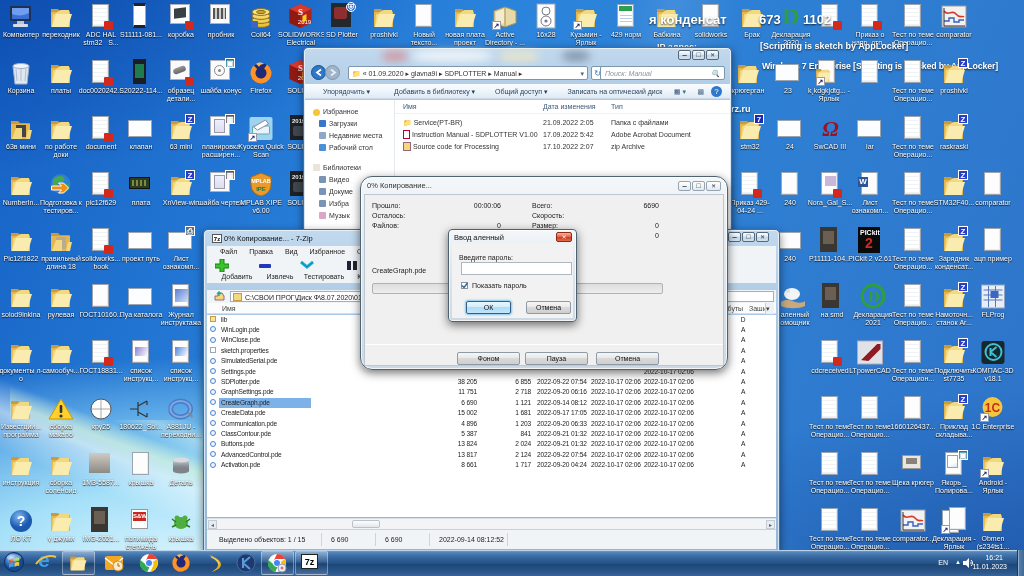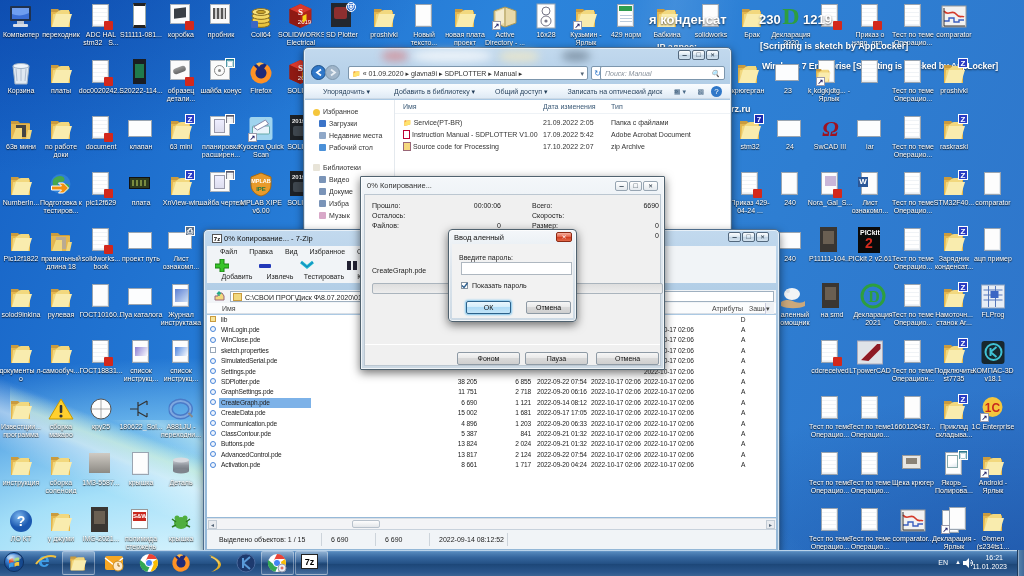--- a/index.html
+++ b/index.html
@@ -1174,22 +1174,22 @@
       <svg width="26" height="23" viewBox="0 0 26 23">
         <path d="M3 3h7l2 2h9a1 1 0 0 1 1 1v3H3z" fill="#c99b3f"></path>
         <path d="M3 6h19v15H3z" fill="#e3b64f"></path>
         <path d="M5 8c3 1 5-4 8-4h8v17H4z" fill="#f2d87e"></path>
         <path d="M4 21L8 8h16l-4 13z" fill="#f9ecae"></path>
       </svg>
     </div>
     <div class="t">Obmen (s234ts1...</div>
   </div>
 <div class="ovl" style="left:649px;top:12px;font-size:13px;z-index:3">я конденсат</div>
-<div class="ovl" style="left:759px;top:12px;font-size:13px;z-index:3">230</div>
-<div class="ovl" style="left:803px;top:12px;font-size:13px;z-index:3">1219</div>
+<div class="ovl" style="left:759px;top:12px;font-size:13px;z-index:3">673</div>
+<div class="ovl" style="left:803px;top:12px;font-size:13px;z-index:3">1102</div>
 <div class="ovl" style="left:657px;top:42px;font-size:9px;z-index:3">IP адрес:</div>
 <div class="ovl" style="left:760px;top:41px;font-size:9px;z-index:3">[Scripting is sketch by AppLocker]</div>
 <div class="ovl" style="left:762px;top:61px;font-size:8.8px;z-index:1;letter-spacing:-.15px">Windows 7 Enterprise [Scripting is blocked by AppLocker]</div>
 <div class="ovl" style="left:731px;top:104px;font-size:9px;z-index:3">rz.ru</div>
 <style>
 .winfr{position:absolute;border:1px solid #4e6d8c;box-shadow:0 3px 9px rgba(0,0,0,.5), inset 0 0 0 1px rgba(255,255,255,.6);background:linear-gradient(#c2d9ee,#a4c4e0 35%,#93b7d7)}
 .cap{position:absolute;display:flex}
 .cbtn{width:13px;height:10px;margin-left:1px;border:1px solid #53687d;border-radius:2px;background:linear-gradient(#fdfeff,#dce8f2 45%,#c2d4e4 50%,#d3e2ef);color:#1a2a3a;font:bold 7px/9px "Liberation Mono",monospace;text-align:center}
 .cbtn.red{background:linear-gradient(#f6b1a1,#e4674d 45%,#cf3a1e 50%,#e26a4a);color:#fff;border-color:#8c2a14;width:16px}
 
@@ -1218,21 +1218,21 @@
 #zhead{position:absolute;left:3px;top:73px;right:3px;height:11px;background:#fbfcfd;border-bottom:1px solid #d8dee5;font-size:7px;color:#444;line-height:11px}
 #zlist{position:absolute;left:3px;top:84.5px;right:3px;bottom:34px;background:#fff;font-size:6.6px;color:#222;letter-spacing:-.15px}
 .zr{position:absolute;left:0;right:0;height:10.4px;line-height:10.4px;white-space:nowrap}
 .zr b{font-weight:normal;position:absolute}
 .zn{left:14px}.zs{width:60px;text-align:right;left:210px}.zp{width:60px;text-align:right;left:264px}
 .zd1{left:330px}.zd2{left:384px}.zd3{left:437px}.za{left:530px;width:12px;text-align:center}
 .fico{position:absolute;left:3px;top:1.5px;width:6px;height:6px;background:#eef4fc;border:1.5px solid #4a86d8}
 .zst{position:absolute;left:3px;right:3px;bottom:2px;height:20px;background:#f1f4f7;border-top:1px solid #c8d2dc;font-size:7px;color:#222;line-height:20px}
 
 .dlgfr{position:absolute;border:1px solid #50626f;box-shadow:0 3px 10px rgba(0,0,0,.55), inset 0 0 0 1px rgba(255,255,255,.7);background:linear-gradient(#f4f7fa,#dfe7ee 40%,#ccd9e4)}
-#cpd{left:360px;top:176px;width:305px;height:194px;z-index:30;border-radius:1px}
+#cpd{left:360px;top:176px;width:368px;height:194px;z-index:30;border-radius:12px}
 #cpd .inner{position:absolute;left:3px;top:17px;right:3px;bottom:3px;background:#f0f0f0;border:1px solid #bcc7d1}
 .dtxt{position:absolute;font-size:7px;color:#1a1a1a;white-space:nowrap}
 #pbar{position:absolute;left:7px;top:88px;width:291px;height:11px;background:linear-gradient(#dedede,#ededed);border:1px solid #aab4bd;border-radius:2px}
 .dbtn{position:absolute;width:63px;height:13px;background:linear-gradient(#f6f6f6,#e9e9e9 45%,#d9d9d9 50%,#cfcfcf);border:1px solid #8e9aa5;border-radius:2px;font-size:7px;color:#111;text-align:center;line-height:12px}
 #pwd{left:448px;top:229px;width:129px;height:93px;z-index:40;border-radius:4px}
 #pwd .inner{position:absolute;left:3px;top:14px;right:3px;bottom:3px;background:#f2f2f2}
 #pwd .ptitle{position:absolute;left:5px;top:3px;font-size:7.5px;color:#111}
 #pin{position:absolute;left:9px;top:18px;width:111px;height:13px;background:#fff;border:1px solid #aeb7c0}
 #pchk{position:absolute;left:9px;top:38px;width:7px;height:7px;background:#fff;border:1px solid #8a97a3;font:bold 7px/7px "Liberation Sans",sans-serif;color:#2c5e8e;text-align:center}
 #pok{left:14px;top:57px;width:45px;background:linear-gradient(#eaf6fd,#d3edfb 45%,#b0dcf7 50%,#c2e4f8);border-color:#2c628b;box-shadow:0 0 2px 1px #7fc5ee}

